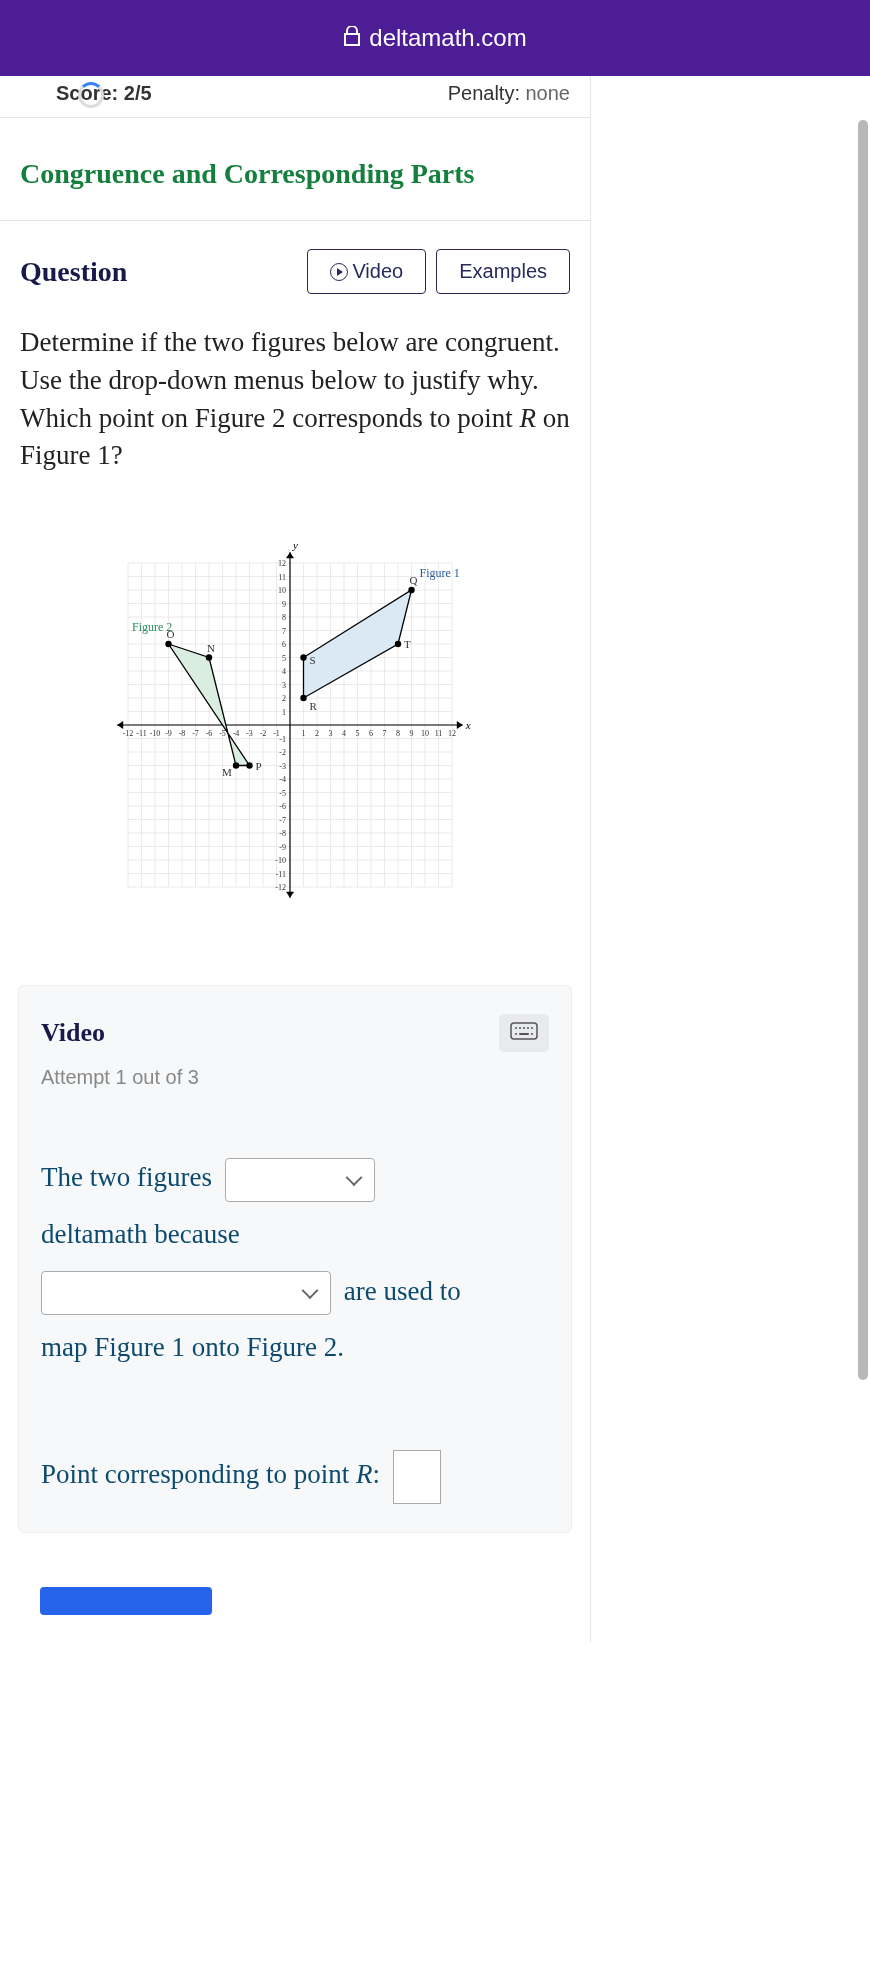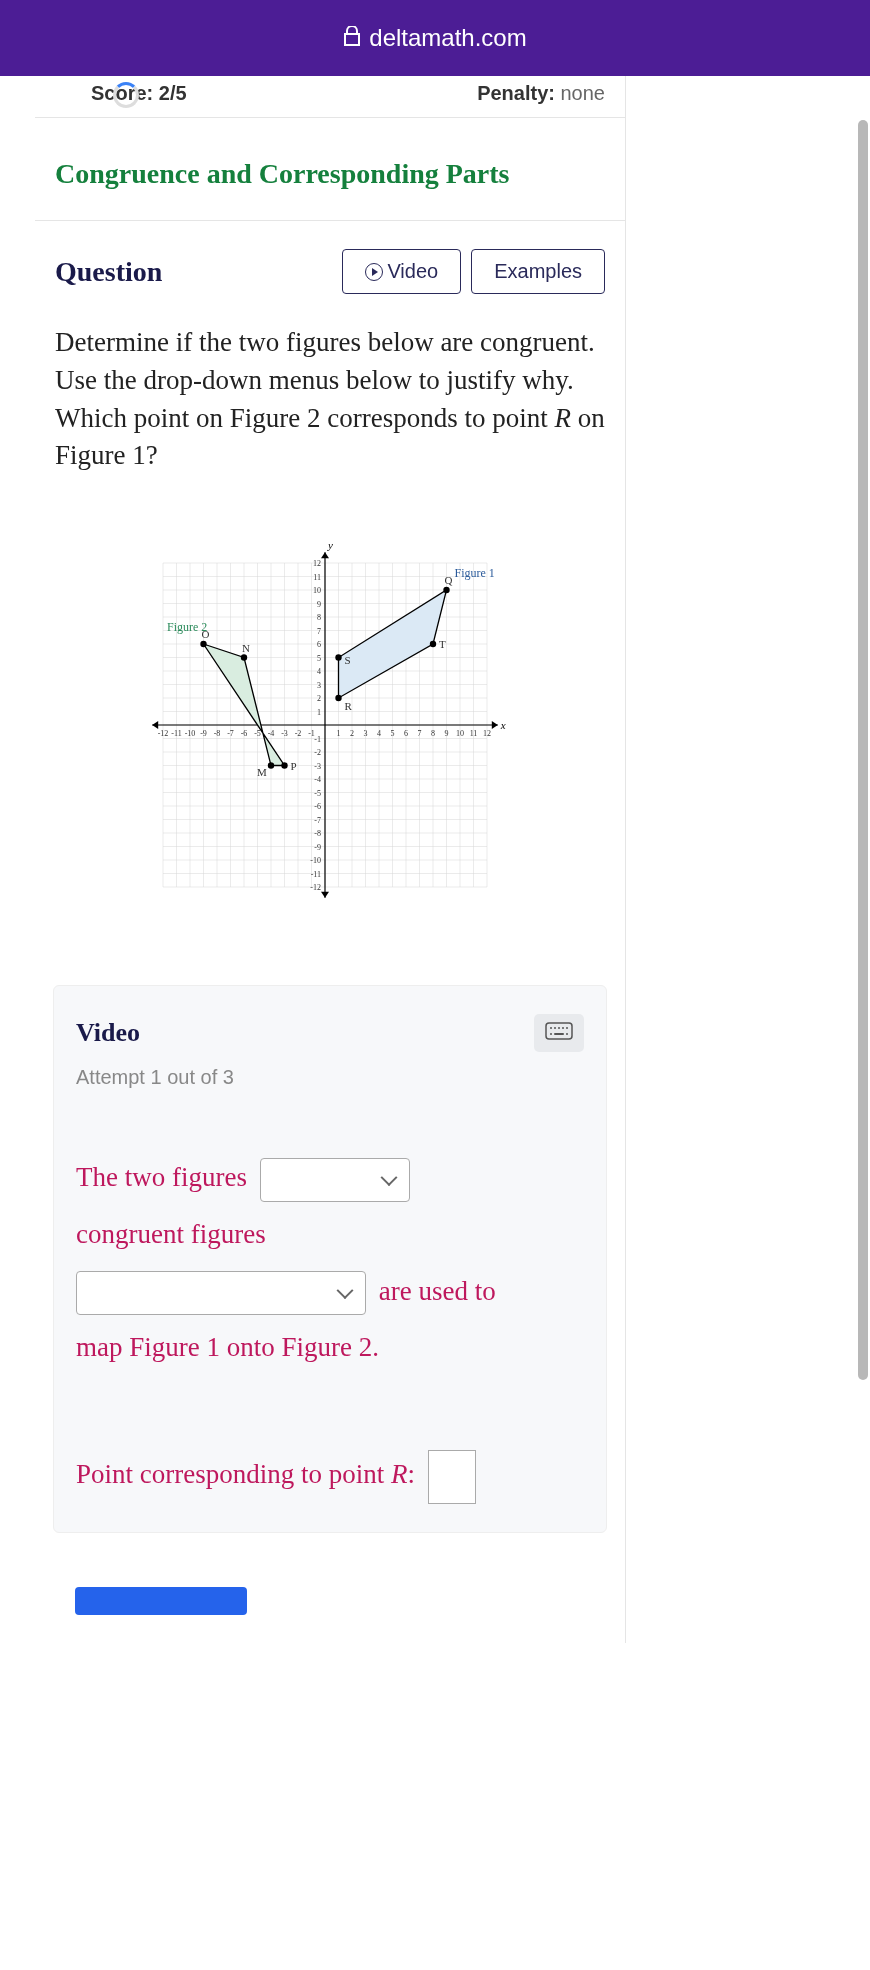--- a/index.html
+++ b/index.html
@@ -1,42 +1,42 @@
 <!DOCTYPE html>
 <html><head>
 <meta charset="utf-8">
 <style>
 * { box-sizing: border-box; margin: 0; padding: 0; }
 body { font-family: Georgia, 'Times New Roman', serif; background: #fff; width: 870px; }
 .browser-bar { background: #4c1d95; height: 76px; display: flex; align-items: center; justify-content: center; color: #fff; font-family: -apple-system, sans-serif; font-size: 24px; }
 .lock-icon { margin-right: 8px; }
 .content-wrap { display: flex; }
-.main-col { width: 591px; border-right: 1px solid #e5e5e5; margin-left: 35px; }
+.main-col { width: 591px; border-right: 1px solid #e5e5e5; }
 .side-col { flex: 1; background: #fff; }
 .score-bar { display: flex; justify-content: space-between; padding: 6px 20px 12px 56px; border-bottom: 1px solid #e5e5e5; font-family: -apple-system, sans-serif; font-size: 20px; color: #333; font-weight: 600; }
-.score-bar .penalty { font-weight: 700; }
+.score-bar .penalty { font-weight: 400; }
 .score-bar .penalty-val { font-weight: 400; color: #666; }
 .spinner-icon { position: absolute; left: 22px; width: 26px; height: 26px; border: 3px solid #ddd; border-top-color: #3b82f6; border-radius: 50%; }
 .score-row { position: relative; display: flex; justify-content: space-between; width: 100%; }
 .title-section { padding: 40px 20px 30px; border-bottom: 1px solid #e5e5e5; }
 .title-section h1 { font-size: 28px; font-weight: 700; color: #15803d; }
 .question-header { display: flex; align-items: center; padding: 28px 20px 20px; gap: 10px; }
 .question-header h2 { font-size: 28px; font-weight: 700; color: #1a1a4a; flex: 1; }
 .hbtn { border: 1.5px solid #2a2a5a; background: #fff; padding: 10px 22px; font-family: -apple-system, sans-serif; font-size: 20px; color: #2a2a5a; border-radius: 4px; display: flex; align-items: center; gap: 4px; cursor: pointer; }
 .play-icon { width: 18px; height: 18px; border: 1.5px solid #2a2a5a; border-radius: 50%; display: flex; align-items: center; justify-content: center; }
 .play-icon::after { content: ''; width: 0; height: 0; border-left: 6px solid #2a2a5a; border-top: 4px solid transparent; border-bottom: 4px solid transparent; margin-left: 2px; }
 .prompt { padding: 10px 20px 20px; font-size: 27px; line-height: 1.4; color: #222; }
 .prompt .math-R { font-style: italic; font-family: 'Times New Roman', serif; }
 .graph-container { display: flex; justify-content: center; padding: 30px 0 50px; }
 .answer-section { margin: 10px 18px 30px; background: #f7f8fa; border: 1px solid #eee; border-radius: 6px; padding: 28px 22px; }
 .answer-head { display: flex; justify-content: space-between; align-items: center; }
 .answer-head h3 { font-size: 26px; font-weight: 700; color: #1a1a4a; }
 .kbd-btn { width: 50px; height: 38px; background: #e8eaed; border: none; border-radius: 5px; display: flex; align-items: center; justify-content: center; cursor: pointer; font-size: 18px; color: #555; }
 .attempt { font-family: -apple-system, sans-serif; color: #888; font-size: 20px; margin-top: 14px; }
-.fill-area { margin-top: 60px; font-size: 27px; line-height: 2.1; color: #be185d; }
+.fill-area { margin-top: 60px; font-size: 27px; line-height: 2.1; color: #0c4a6e; }
 .fill-area .row { margin-bottom: 0; }
 .dd { display: inline-block; border: 1.5px solid #aaa; background: #fff; border-radius: 4px; height: 44px; vertical-align: middle; position: relative; cursor: pointer; }
 .dd1 { width: 150px; margin: 0 6px; }
 .dd2 { width: 290px; margin-right: 6px; }
 .dd::after { content: ''; position: absolute; right: 14px; top: 50%; width: 10px; height: 10px; border-right: 2px solid #666; border-bottom: 2px solid #666; transform: translateY(-70%) rotate(45deg); }
 .point-row { margin-top: 70px; font-size: 27px; }
 .point-box { display: inline-block; width: 48px; height: 54px; border: 1.5px solid #aaa; background: #fff; vertical-align: middle; margin-left: 6px; }
 .submit-area { padding: 24px 40px; }
 .submit-btn { width: 172px; height: 28px; background: #2563eb; border: none; border-radius: 4px; }
 .scrollbar-track { position: fixed; right: 2px; top: 120px; width: 10px; height: 1400px; }
@@ -239,21 +239,21 @@
     </button>
   </div>
   <div class="attempt">Attempt 1 out of 3</div>
 
   <div class="fill-area">
     <div class="row">
       <span>The two figures</span>
       <span class="dd dd1"></span>
     </div>
     <div class="row">
-      <span>congruent figures</span>
+      <span>deltamath because</span>
     </div>
     <div class="row">
       <span class="dd dd2"></span>
       <span>are used to</span>
     </div>
     <div class="row">
       <span>map Figure 1 onto Figure 2.</span>
     </div>
 
     <div class="point-row">

